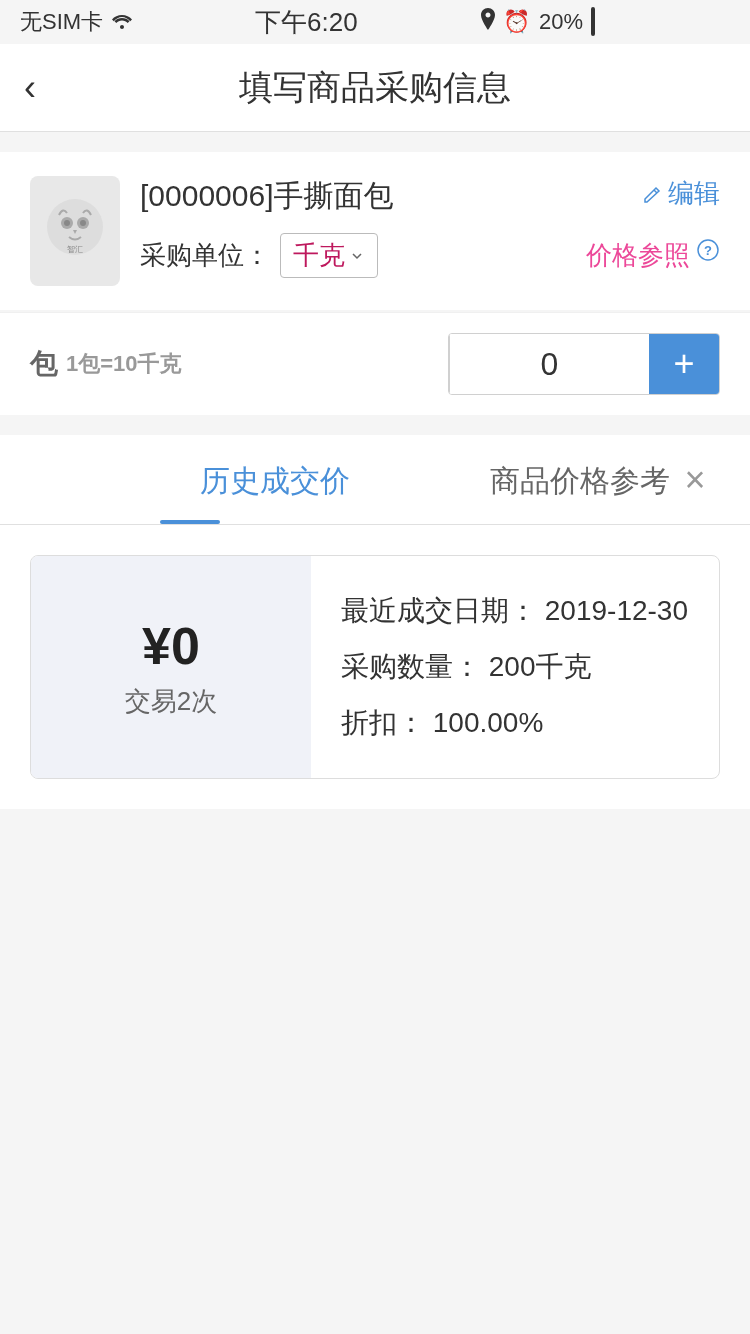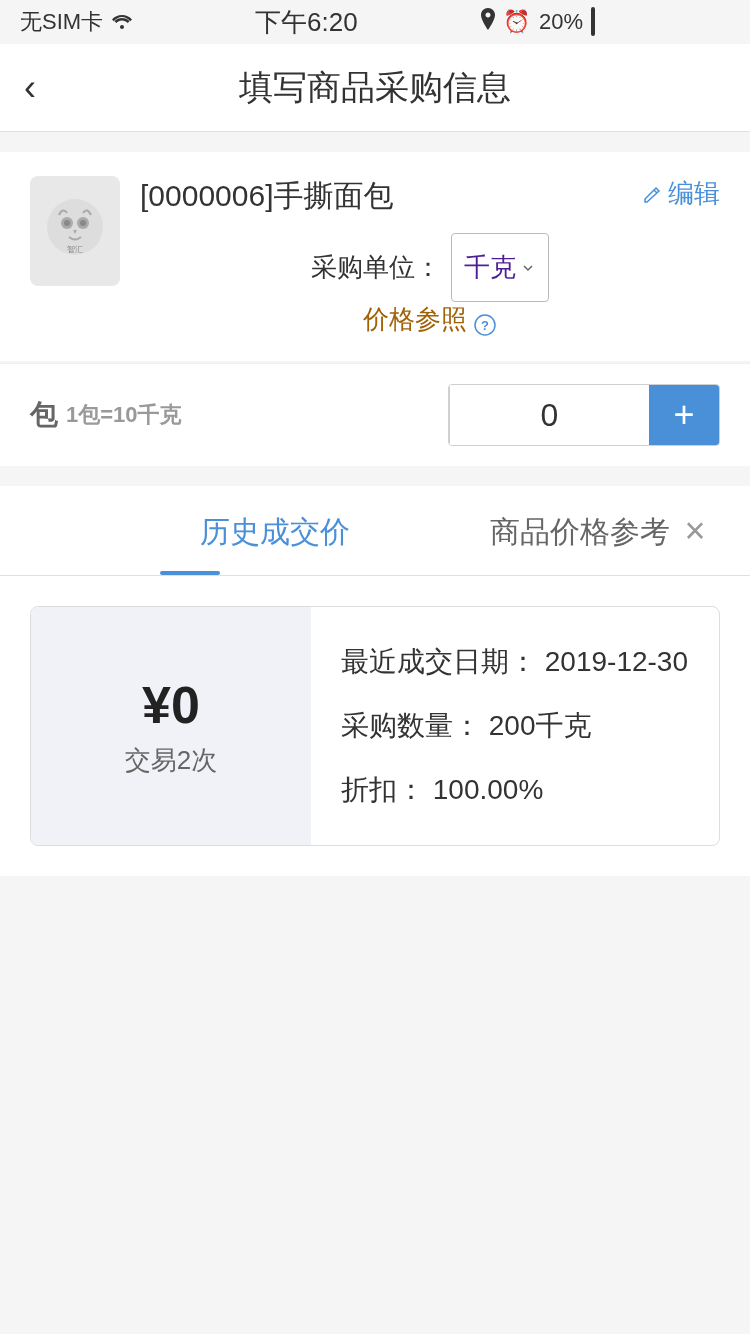--- a/index.html
+++ b/index.html
@@ -134,45 +134,44 @@
       color: #4a90d9;
       display: flex;
       align-items: center;
       gap: 4px;
       cursor: pointer;
     }
     .product-unit-row {
       display: flex;
       justify-content: space-between;
       align-items: center;
-      flex-direction: column;
     }
     .unit-label {
       font-size: 26px;
       color: #333;
       display: flex;
       align-items: center;
       gap: 10px;
     }
     .unit-select {
       display: inline-flex;
       align-items: center;
       border: 1px solid #bbb;
       border-radius: 4px;
-      padding: 16px 12px;
-      font-size: 26px;
-      color: #4c1d95;
+      padding: 4px 12px;
+      font-size: 26px;
+      color: #be185d;
       cursor: pointer;
       gap: 4px;
     }
     .price-ref {
       font-size: 26px;
-      color: #a16207;
-      display: flex;
-      align-items: flex-end;
+      color: #ec4899;
+      display: flex;
+      align-items: flex-start;
       gap: 6px;
       cursor: pointer;
     }
 
     
     .quantity-row {
       background: #fff;
       margin-top: 2px;
       padding: 20px 30px;
       display: flex;
@@ -302,21 +301,21 @@
     .price-transactions {
       font-size: 26px;
       color: #666;
       margin-top: 8px;
     }
     .price-right {
       flex: 1;
       padding: 36px 30px;
       display: flex;
       flex-direction: column;
-      gap: 26px;
+      gap: 18px;
     }
     .price-detail-row {
       font-size: 28px;
       color: #333;
     }
 
     
     .bottom-area {
       flex: 1;
       background: #f5f5f5;

